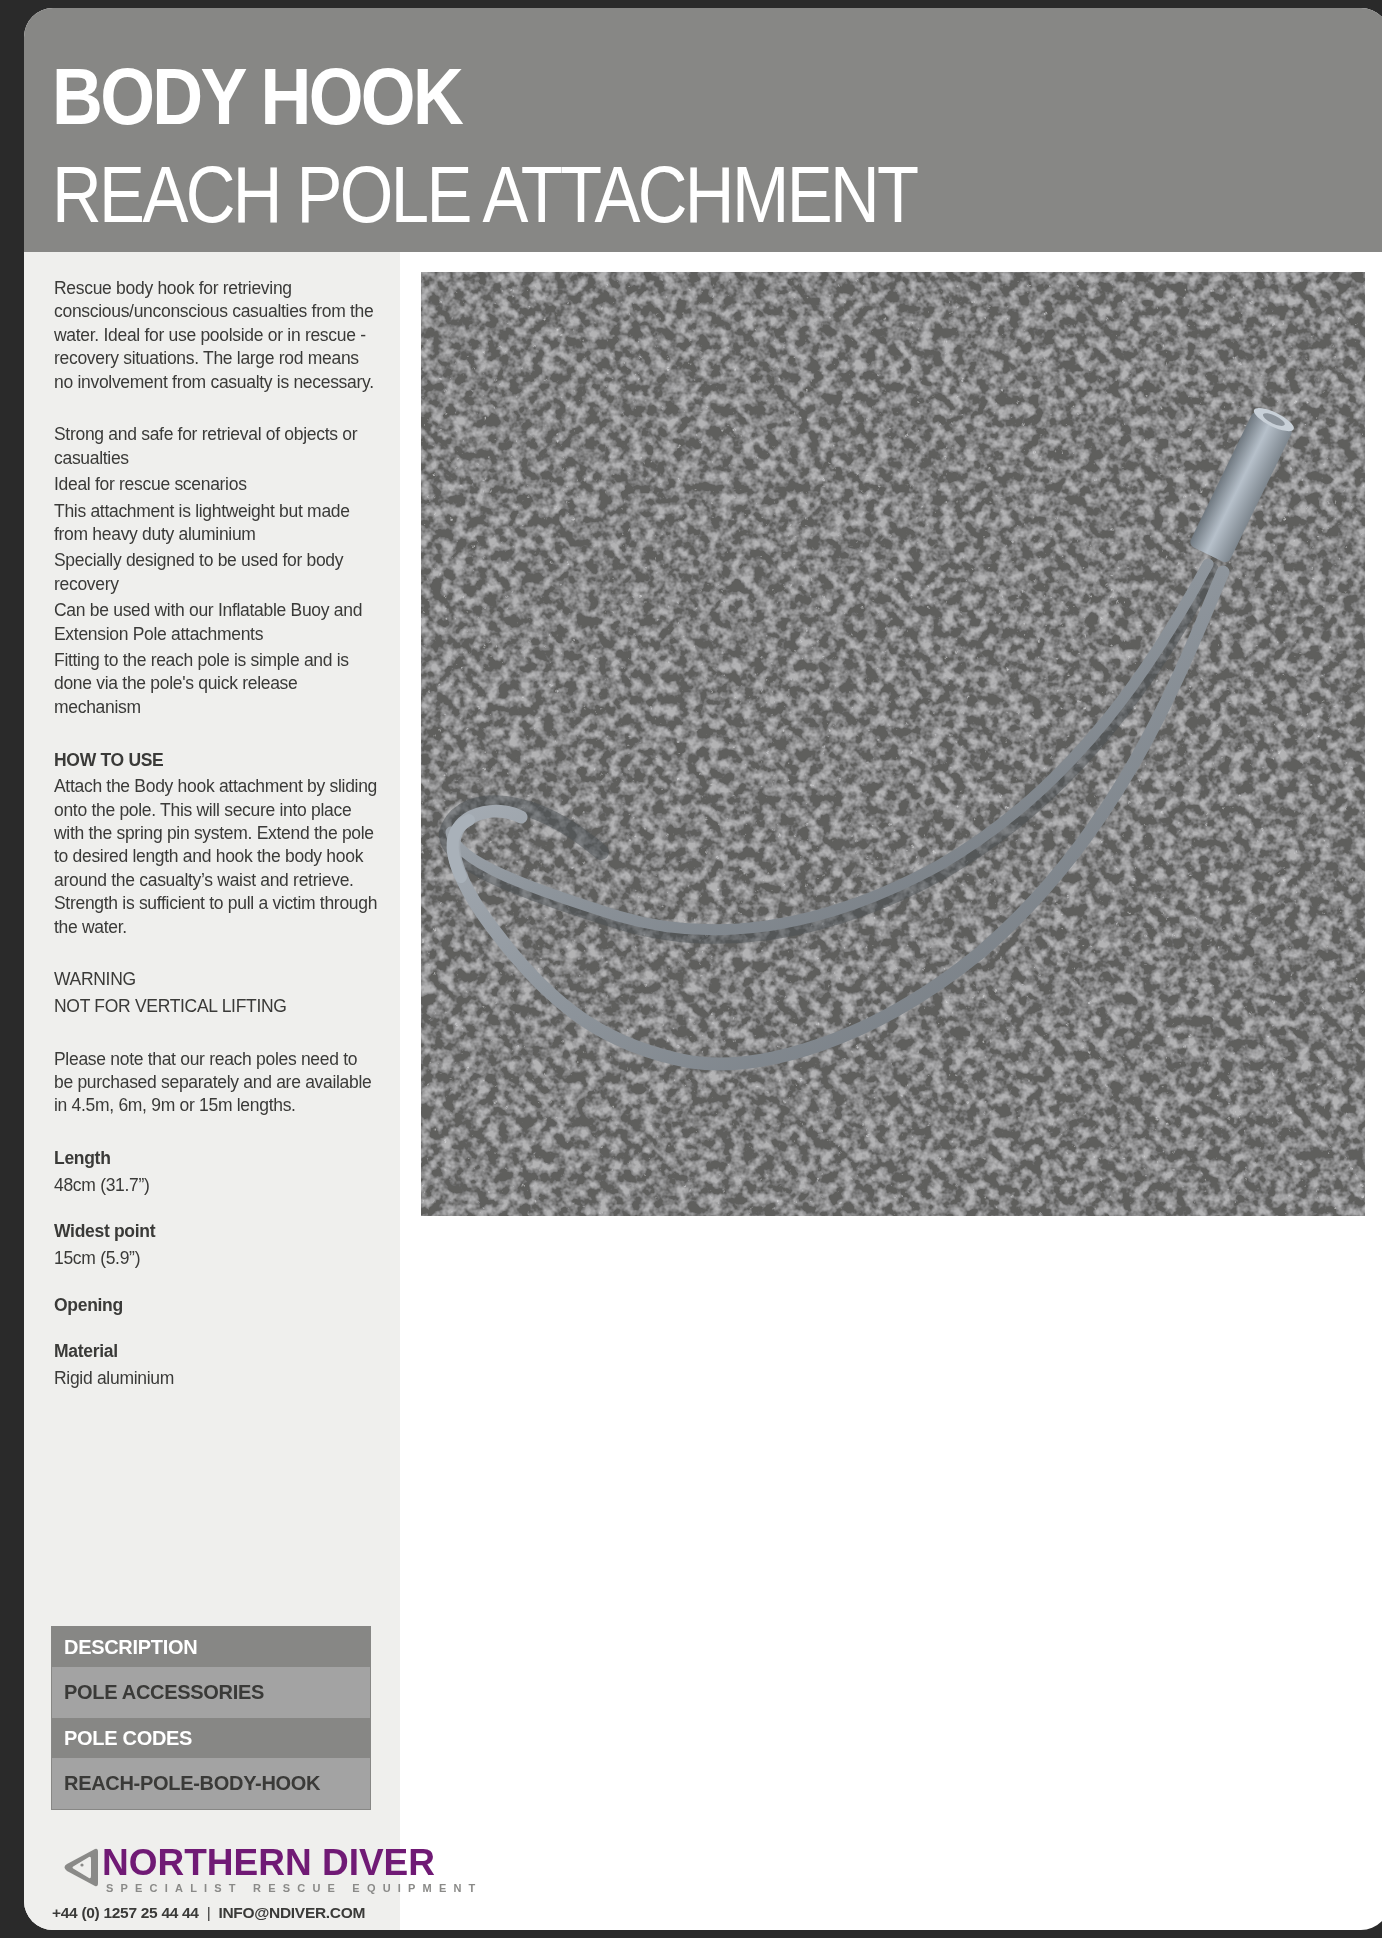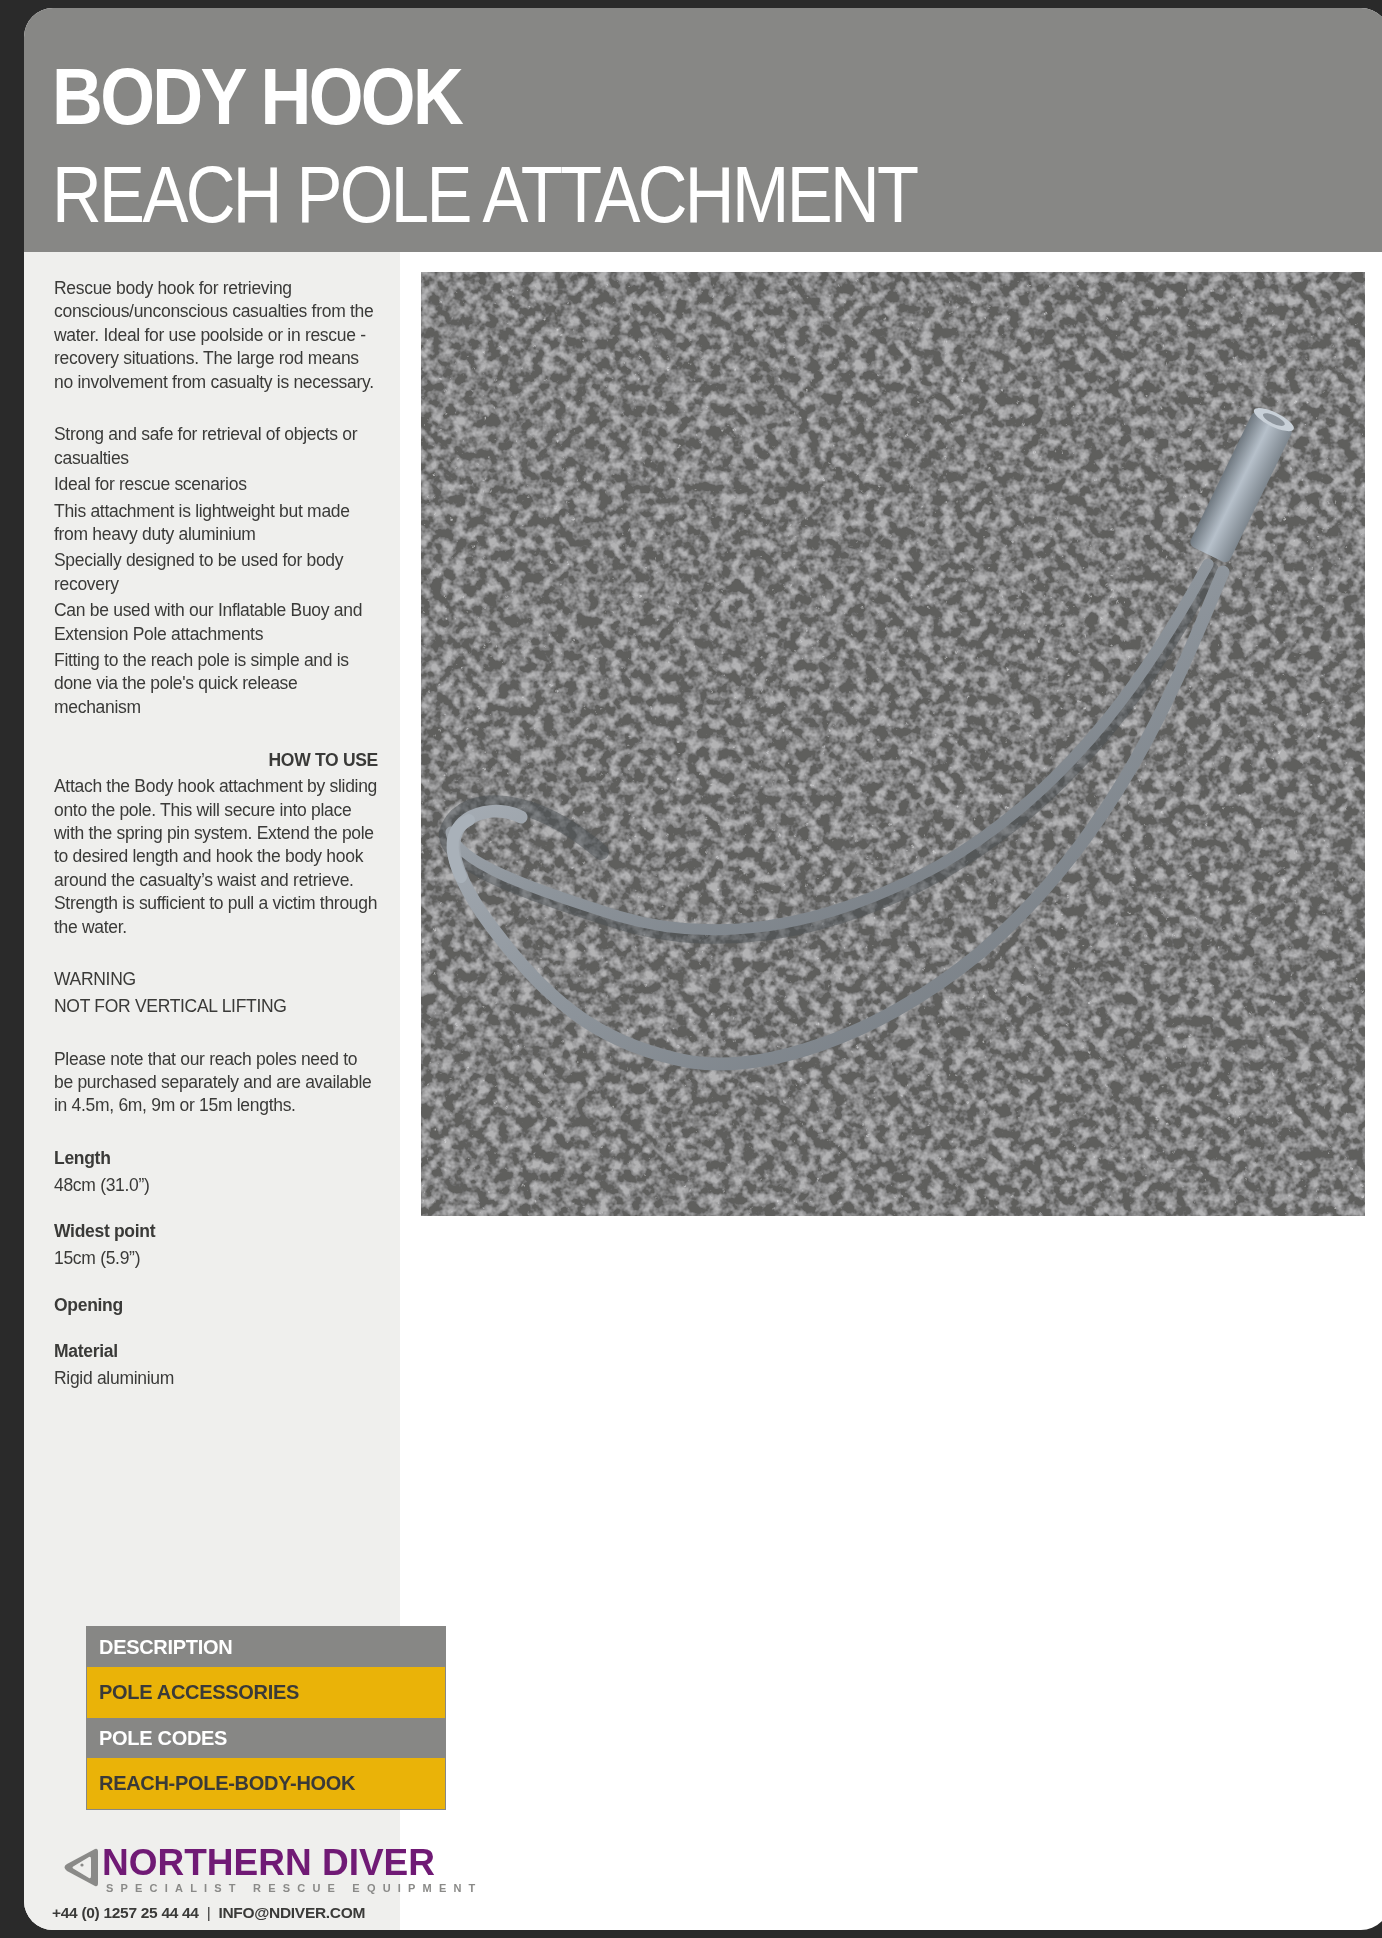--- a/index.html
+++ b/index.html
@@ -29,26 +29,26 @@
     position: absolute; left: 0; top: 244px; width: 376px; height: 1678px;
     background: #efefed;
   }
   .sb-text {
     position: absolute; left: 27px; top: 22px; width: 330px;
     color: #3a3a38; font-size: 17.5px; line-height: 23.4px;
     letter-spacing: -0.3px;
   }
   .sb-text p { margin: 3px; }
   .sb-text .gap { height: 23.4px; }
-  .sb-text .bold { font-weight: bold; text-align: right; }
+  .sb-text .bold { font-weight: bold; }
   .spec { margin-bottom: 23.4px; }
   .spec-label { font-weight: bold; }
   .info-box {
-    position: absolute; left: 27px; top: 1374px; width: 360px;
-    border: 1px solid #878785; background: #eab308; margin-left: 35px;
+    position: absolute; left: 27px; top: 1374px; width: 320px;
+    border: 1px solid #878785; background: #a3a3a3;
   }
   .info-head {
     background: #878785; color: #ffffff; font-weight: bold; font-size: 20px;
     height: 40px; line-height: 40px; padding-left: 12px; letter-spacing: -0.3px;
   }
   .info-val {
     color: #3a3a38; font-weight: bold; font-size: 20px;
     height: 51px; line-height: 51px; padding-left: 12px; letter-spacing: -0.3px;
   }
   .logo {
@@ -103,21 +103,21 @@
       <p>Attach the Body hook attachment by sliding onto the pole. This will secure into place with the spring pin system. Extend the pole to desired length and hook the body hook around the casualty’s waist and retrieve. Strength is sufficient to pull a victim through the water.</p>
       <div class="gap"></div>
       <p>WARNING</p>
       <p>NOT FOR VERTICAL LIFTING</p>
       <div class="gap"></div>
       <p>Please note that our reach poles need to be purchased separately and are available in 4.5m, 6m, 9m or 15m lengths.</p>
       <div class="gap"></div>
 
       <div class="spec">
         <p class="spec-label">Length</p>
-        <p>48cm (31.0”)</p>
+        <p>48cm (31.7”)</p>
       </div>
       <div class="spec">
         <p class="spec-label">Widest point</p>
         <p>15cm (5.9”)</p>
       </div>
       <div class="spec">
         <p class="spec-label">Opening</p>
       </div>
       <div class="spec">
         <p class="spec-label">Material</p>

